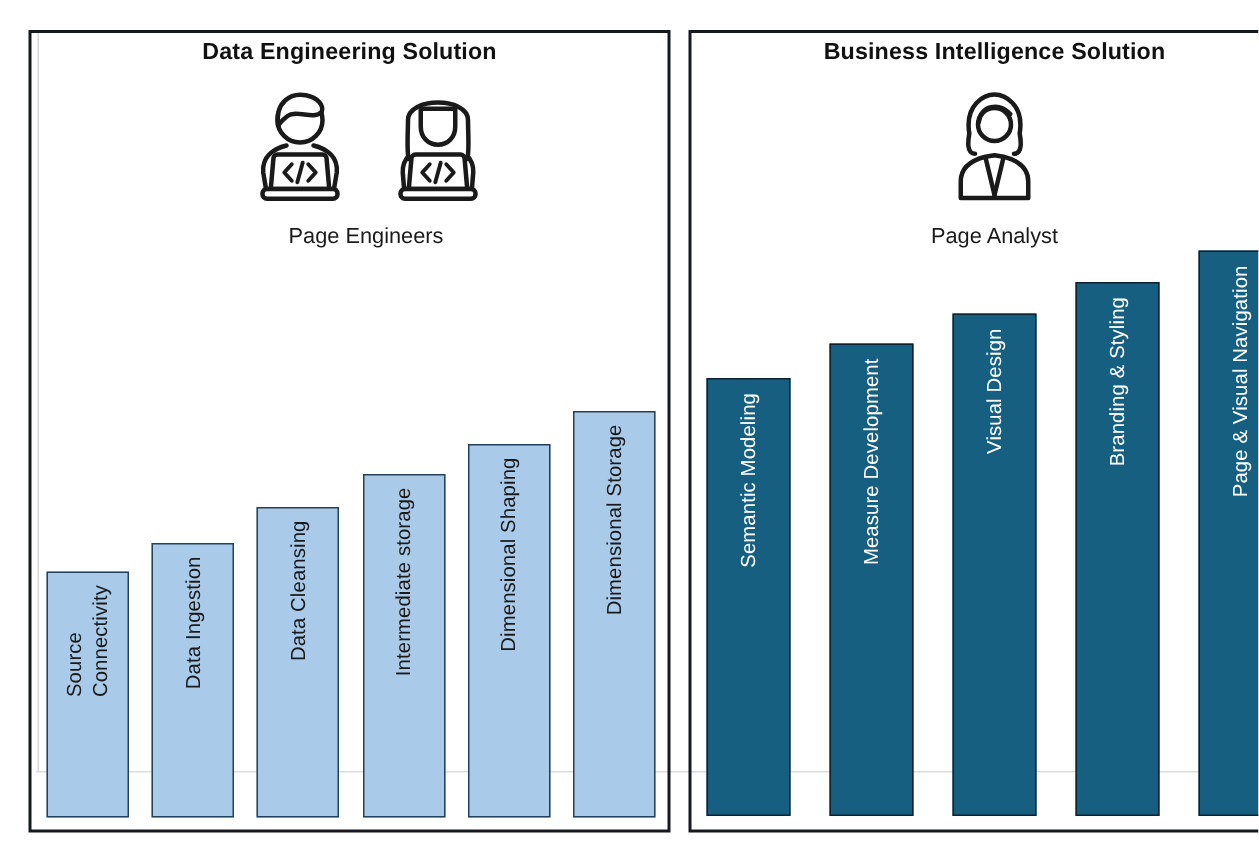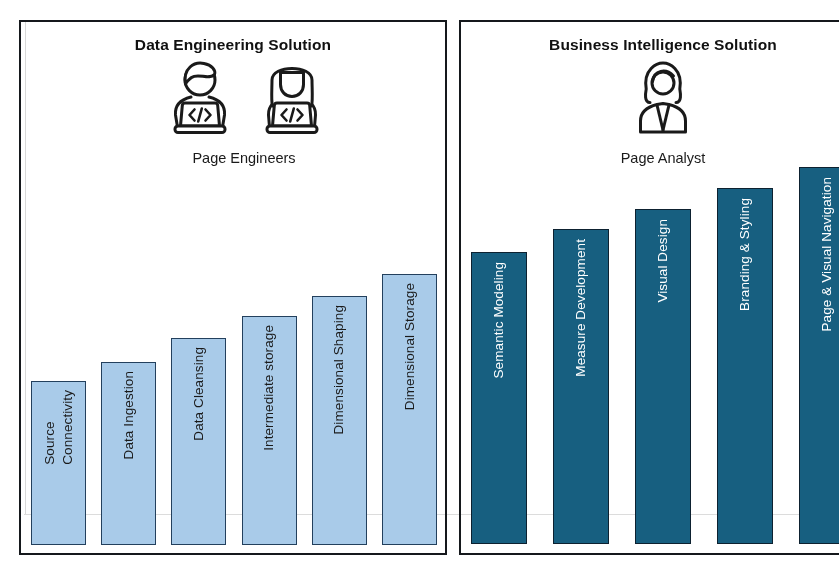--- a/index.html
+++ b/index.html
@@ -12,21 +12,21 @@
   .axisline-v{position:absolute;left:25px;top:21px;width:1px;height:493px;background:#d8d8d8;z-index:1;}
 
   .panel{
     position:absolute;top:20px;height:535px;border:2px solid #15181c;
     background:transparent;box-sizing:border-box;z-index:2;
   }
   .panel-left{left:19px;width:428px;}
   .panel-right{left:459px;width:408px;}
 
   .panel-title{
-    margin:0;padding-top:14px;text-align:center;
+    margin:0;padding-top:4px;text-align:center;
     font-size:15.5px;font-weight:bold;color:#111;letter-spacing:.1px;
   }
   .icons-row{position:absolute;left:0;right:0;display:flex;justify-content:center;align-items:flex-end;}
   .panel-left  .icons-row{top:36px;gap:24px;transform:translateX(11px);}
   .panel-right .icons-row{top:37px;}
   .role-label{position:absolute;left:0;right:0;text-align:center;font-size:14.5px;color:#1a1a1a;}
   .panel-left  .role-label{top:128px;transform:translateX(11px);}
   .panel-right .role-label{top:128px;}
 
   .bars{position:absolute;display:flex;align-items:flex-end;justify-content:space-between;}

